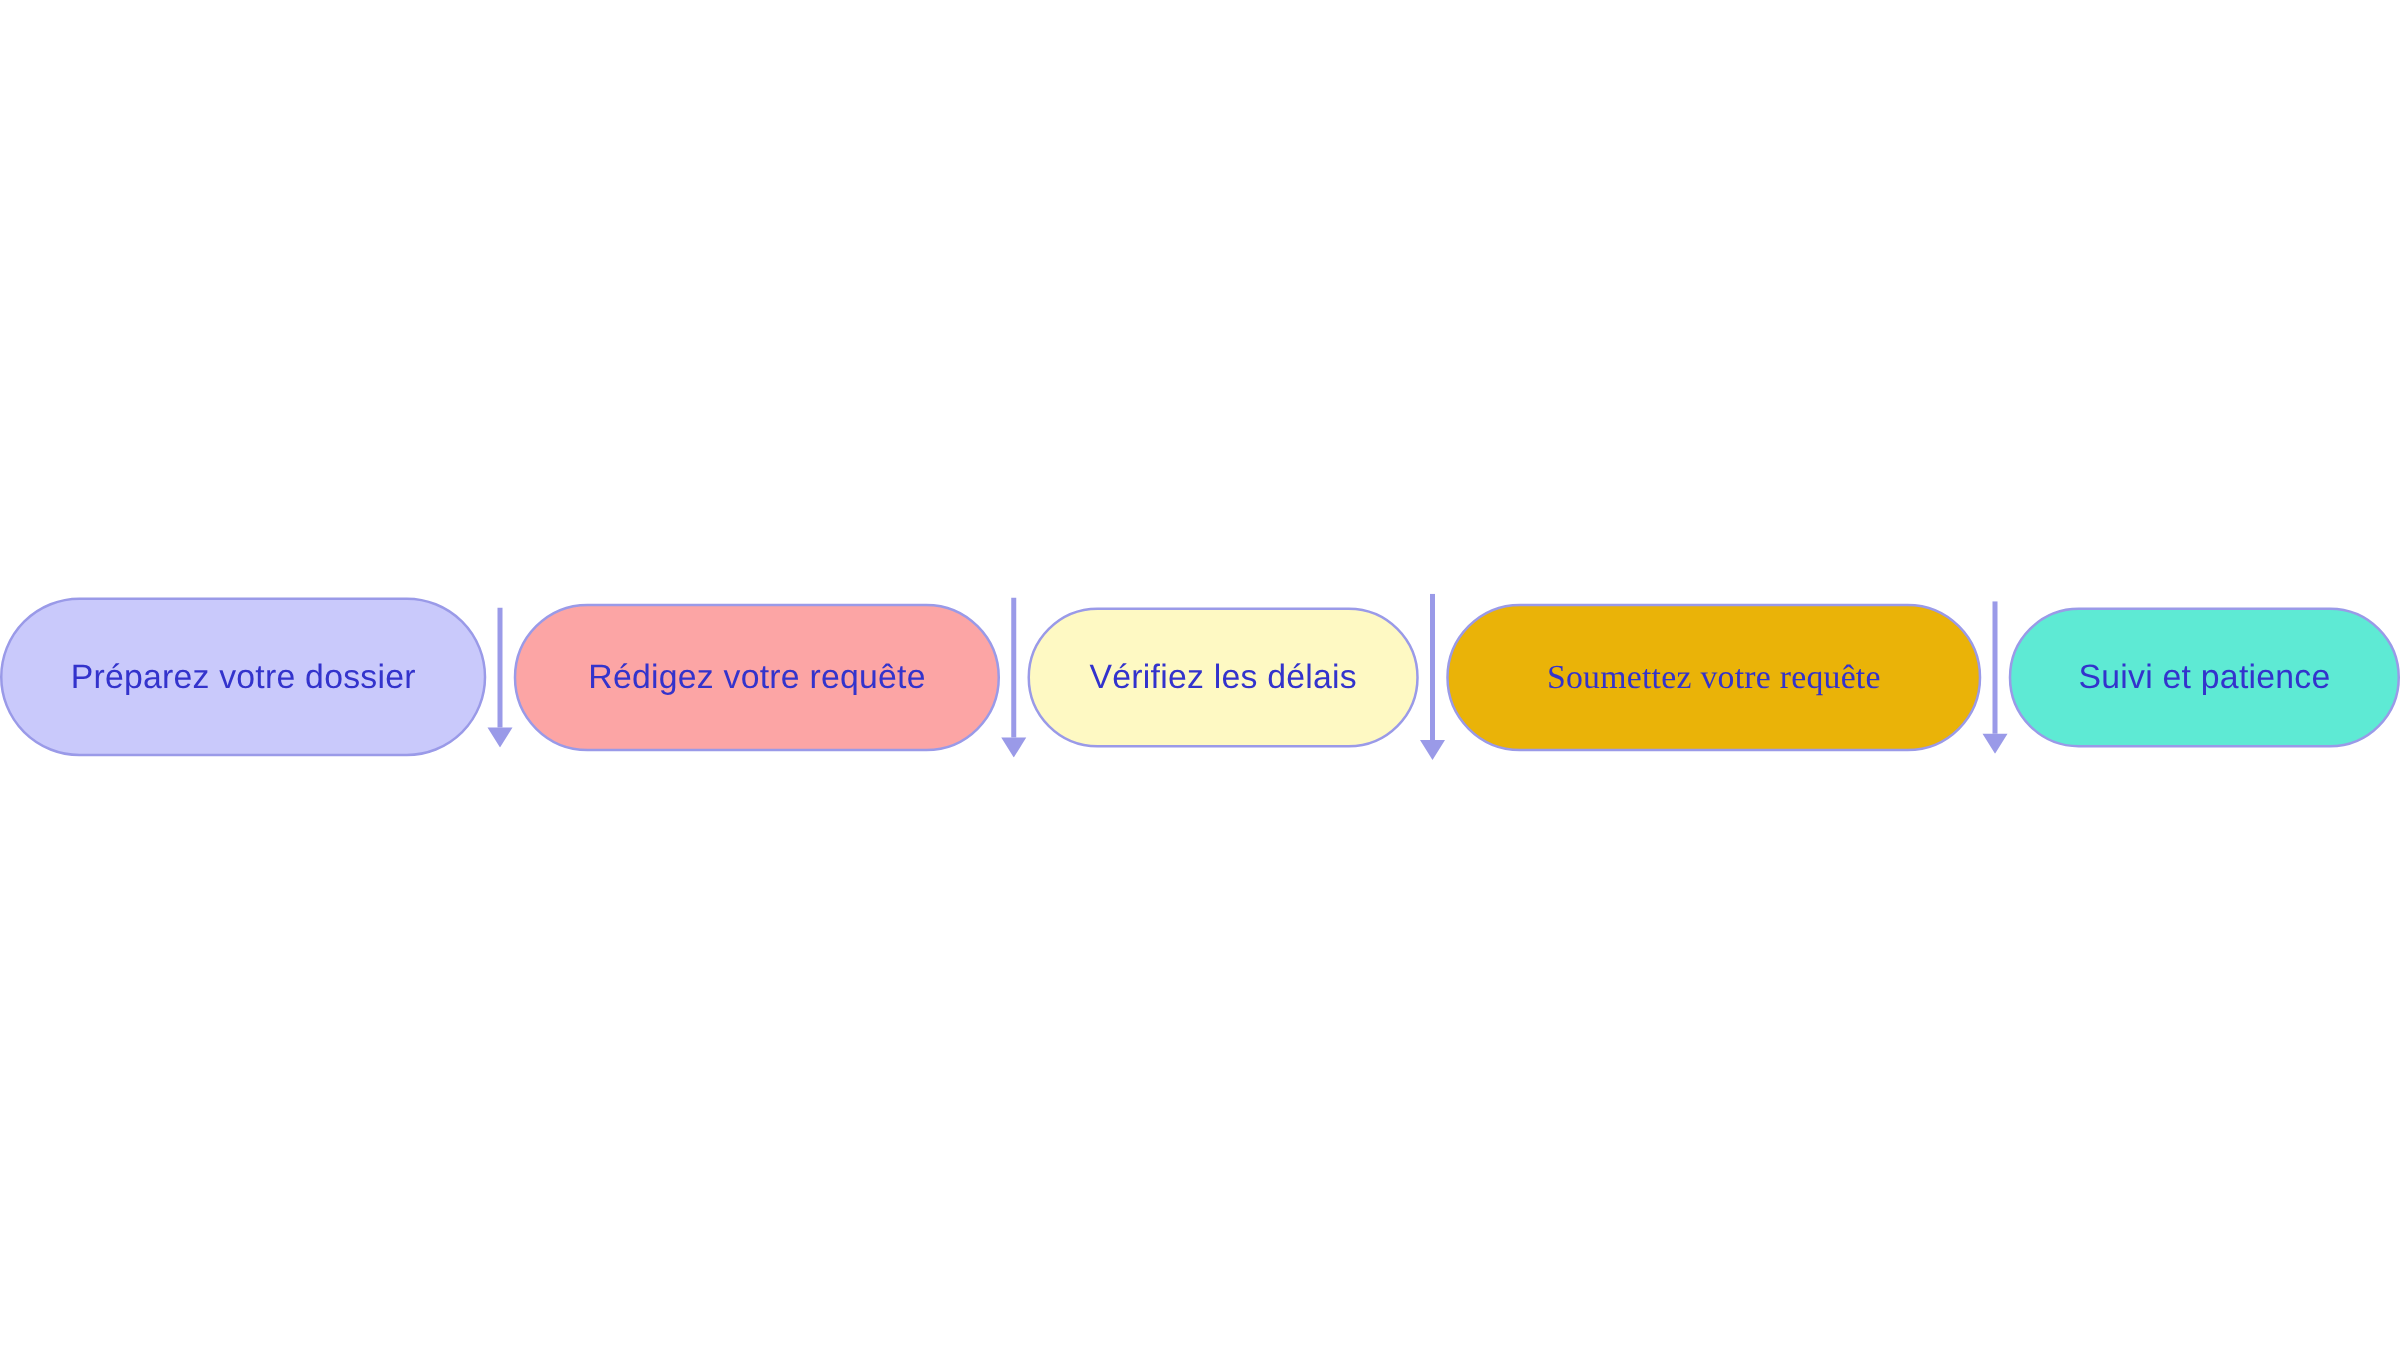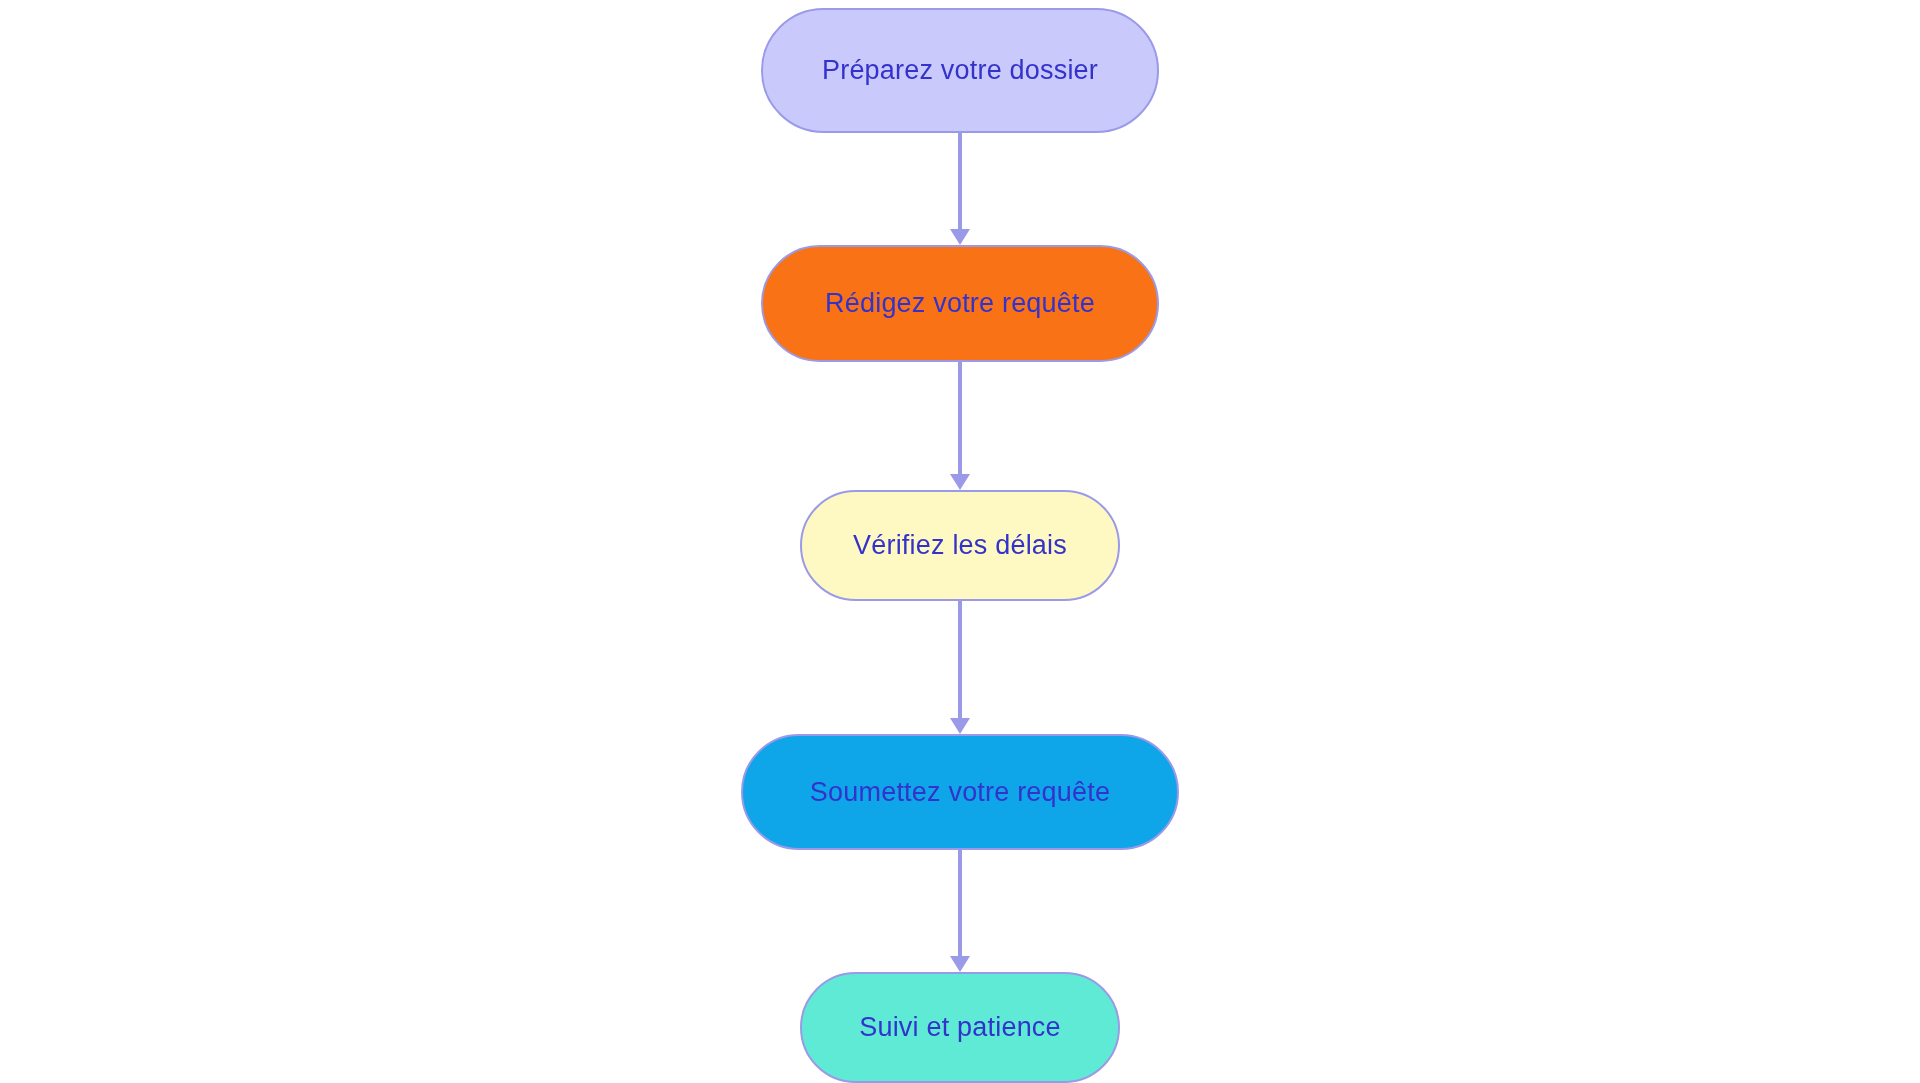--- a/index.html
+++ b/index.html
@@ -22,21 +22,21 @@
     background: #ffffff;
   }
 
   .flow-column {
     position: absolute;
     left: 0;
     top: 0;
     width: 1920px;
     height: 1083px;
     display: flex;
-    flex-direction: column;
+    flex-direction: row;
     align-items: center;
   }
 
   .node {
     box-sizing: border-box;
     display: flex;
     align-items: center;
     justify-content: center;
     background: #c9c9fb;
     border: 2px solid #9a9ae8;
@@ -90,21 +90,21 @@
       <span class="node-label" style="color: rgb(51, 51, 204);">Préparez votre dossier</span>
     </div>
 
     <div class="connector conn-1">
       <svg width="22" height="112" viewBox="0 0 22 112" xmlns="http://www.w3.org/2000/svg">
         <rect x="9" y="0" width="4" height="96" fill="#9a9ae8"></rect>
         <polygon points="1,96 21,96 11,112" fill="#9a9ae8"></polygon>
       </svg>
     </div>
 
-    <div class="node node-2" style="background: #f97316; border-color: rgb(154, 154, 232); color: rgb(51, 51, 204);">
+    <div class="node node-2" style="background: #fca5a5; border-color: rgb(154, 154, 232); color: rgb(51, 51, 204);">
       <span class="node-label" style="color: rgb(51, 51, 204);">Rédigez votre requête</span>
     </div>
 
     <div class="connector conn-2">
       <svg width="22" height="128" viewBox="0 0 22 128" xmlns="http://www.w3.org/2000/svg">
         <rect x="9" y="0" width="4" height="112" fill="#9a9ae8"></rect>
         <polygon points="1,112 21,112 11,128" fill="#9a9ae8"></polygon>
       </svg>
     </div>
 
@@ -112,21 +112,21 @@
       <span class="node-label" style="color: rgb(51, 51, 204);">Vérifiez les délais</span>
     </div>
 
     <div class="connector conn-3">
       <svg width="22" height="133" viewBox="0 0 22 133" xmlns="http://www.w3.org/2000/svg">
         <rect x="9" y="0" width="4" height="117" fill="#9a9ae8"></rect>
         <polygon points="1,117 21,117 11,133" fill="#9a9ae8"></polygon>
       </svg>
     </div>
 
-    <div class="node node-4" style="background: #0ea5e9; border-color: rgb(154, 154, 232); color: rgb(51, 51, 204);">
+    <div class="node node-4" style="background: #eab308; border-color: rgb(154, 154, 232); color: rgb(51, 51, 204); font-family: Liberation Serif, serif;">
       <span class="node-label" style="color: rgb(51, 51, 204);">Soumettez votre requête</span>
     </div>
 
     <div class="connector conn-4">
       <svg width="22" height="122" viewBox="0 0 22 122" xmlns="http://www.w3.org/2000/svg">
         <rect x="9" y="0" width="4" height="106" fill="#9a9ae8"></rect>
         <polygon points="1,106 21,106 11,122" fill="#9a9ae8"></polygon>
       </svg>
     </div>
 

